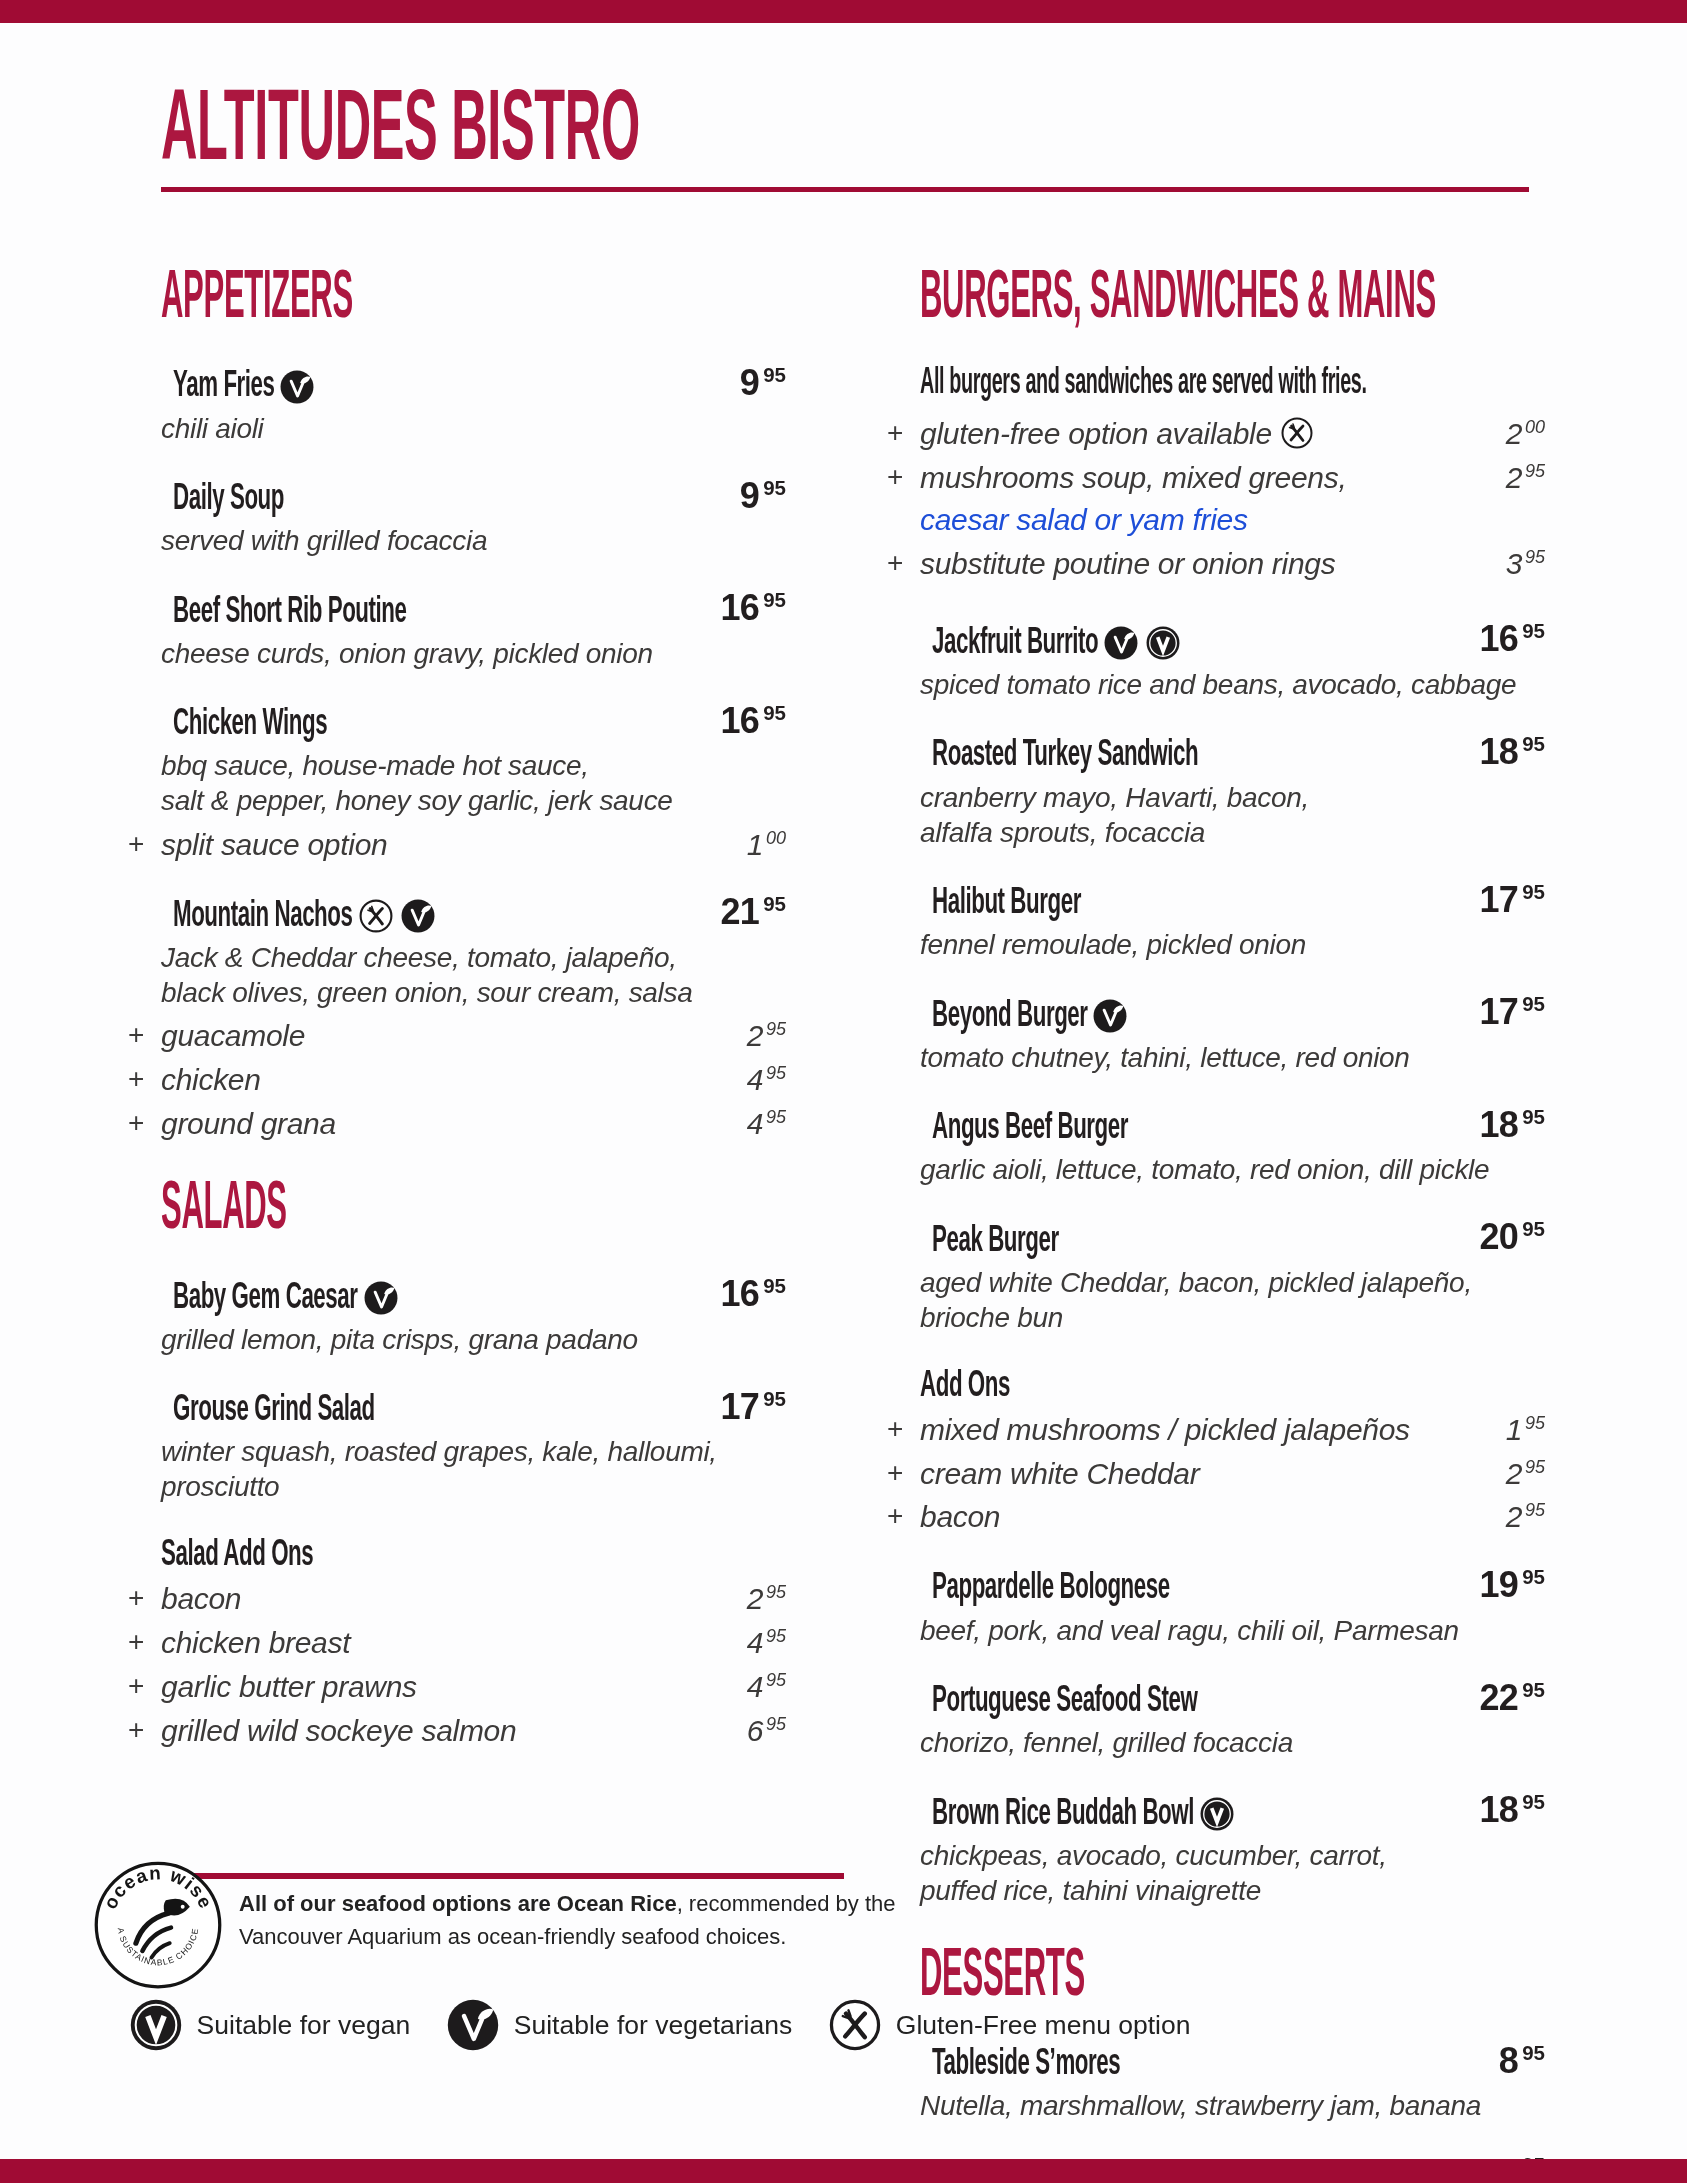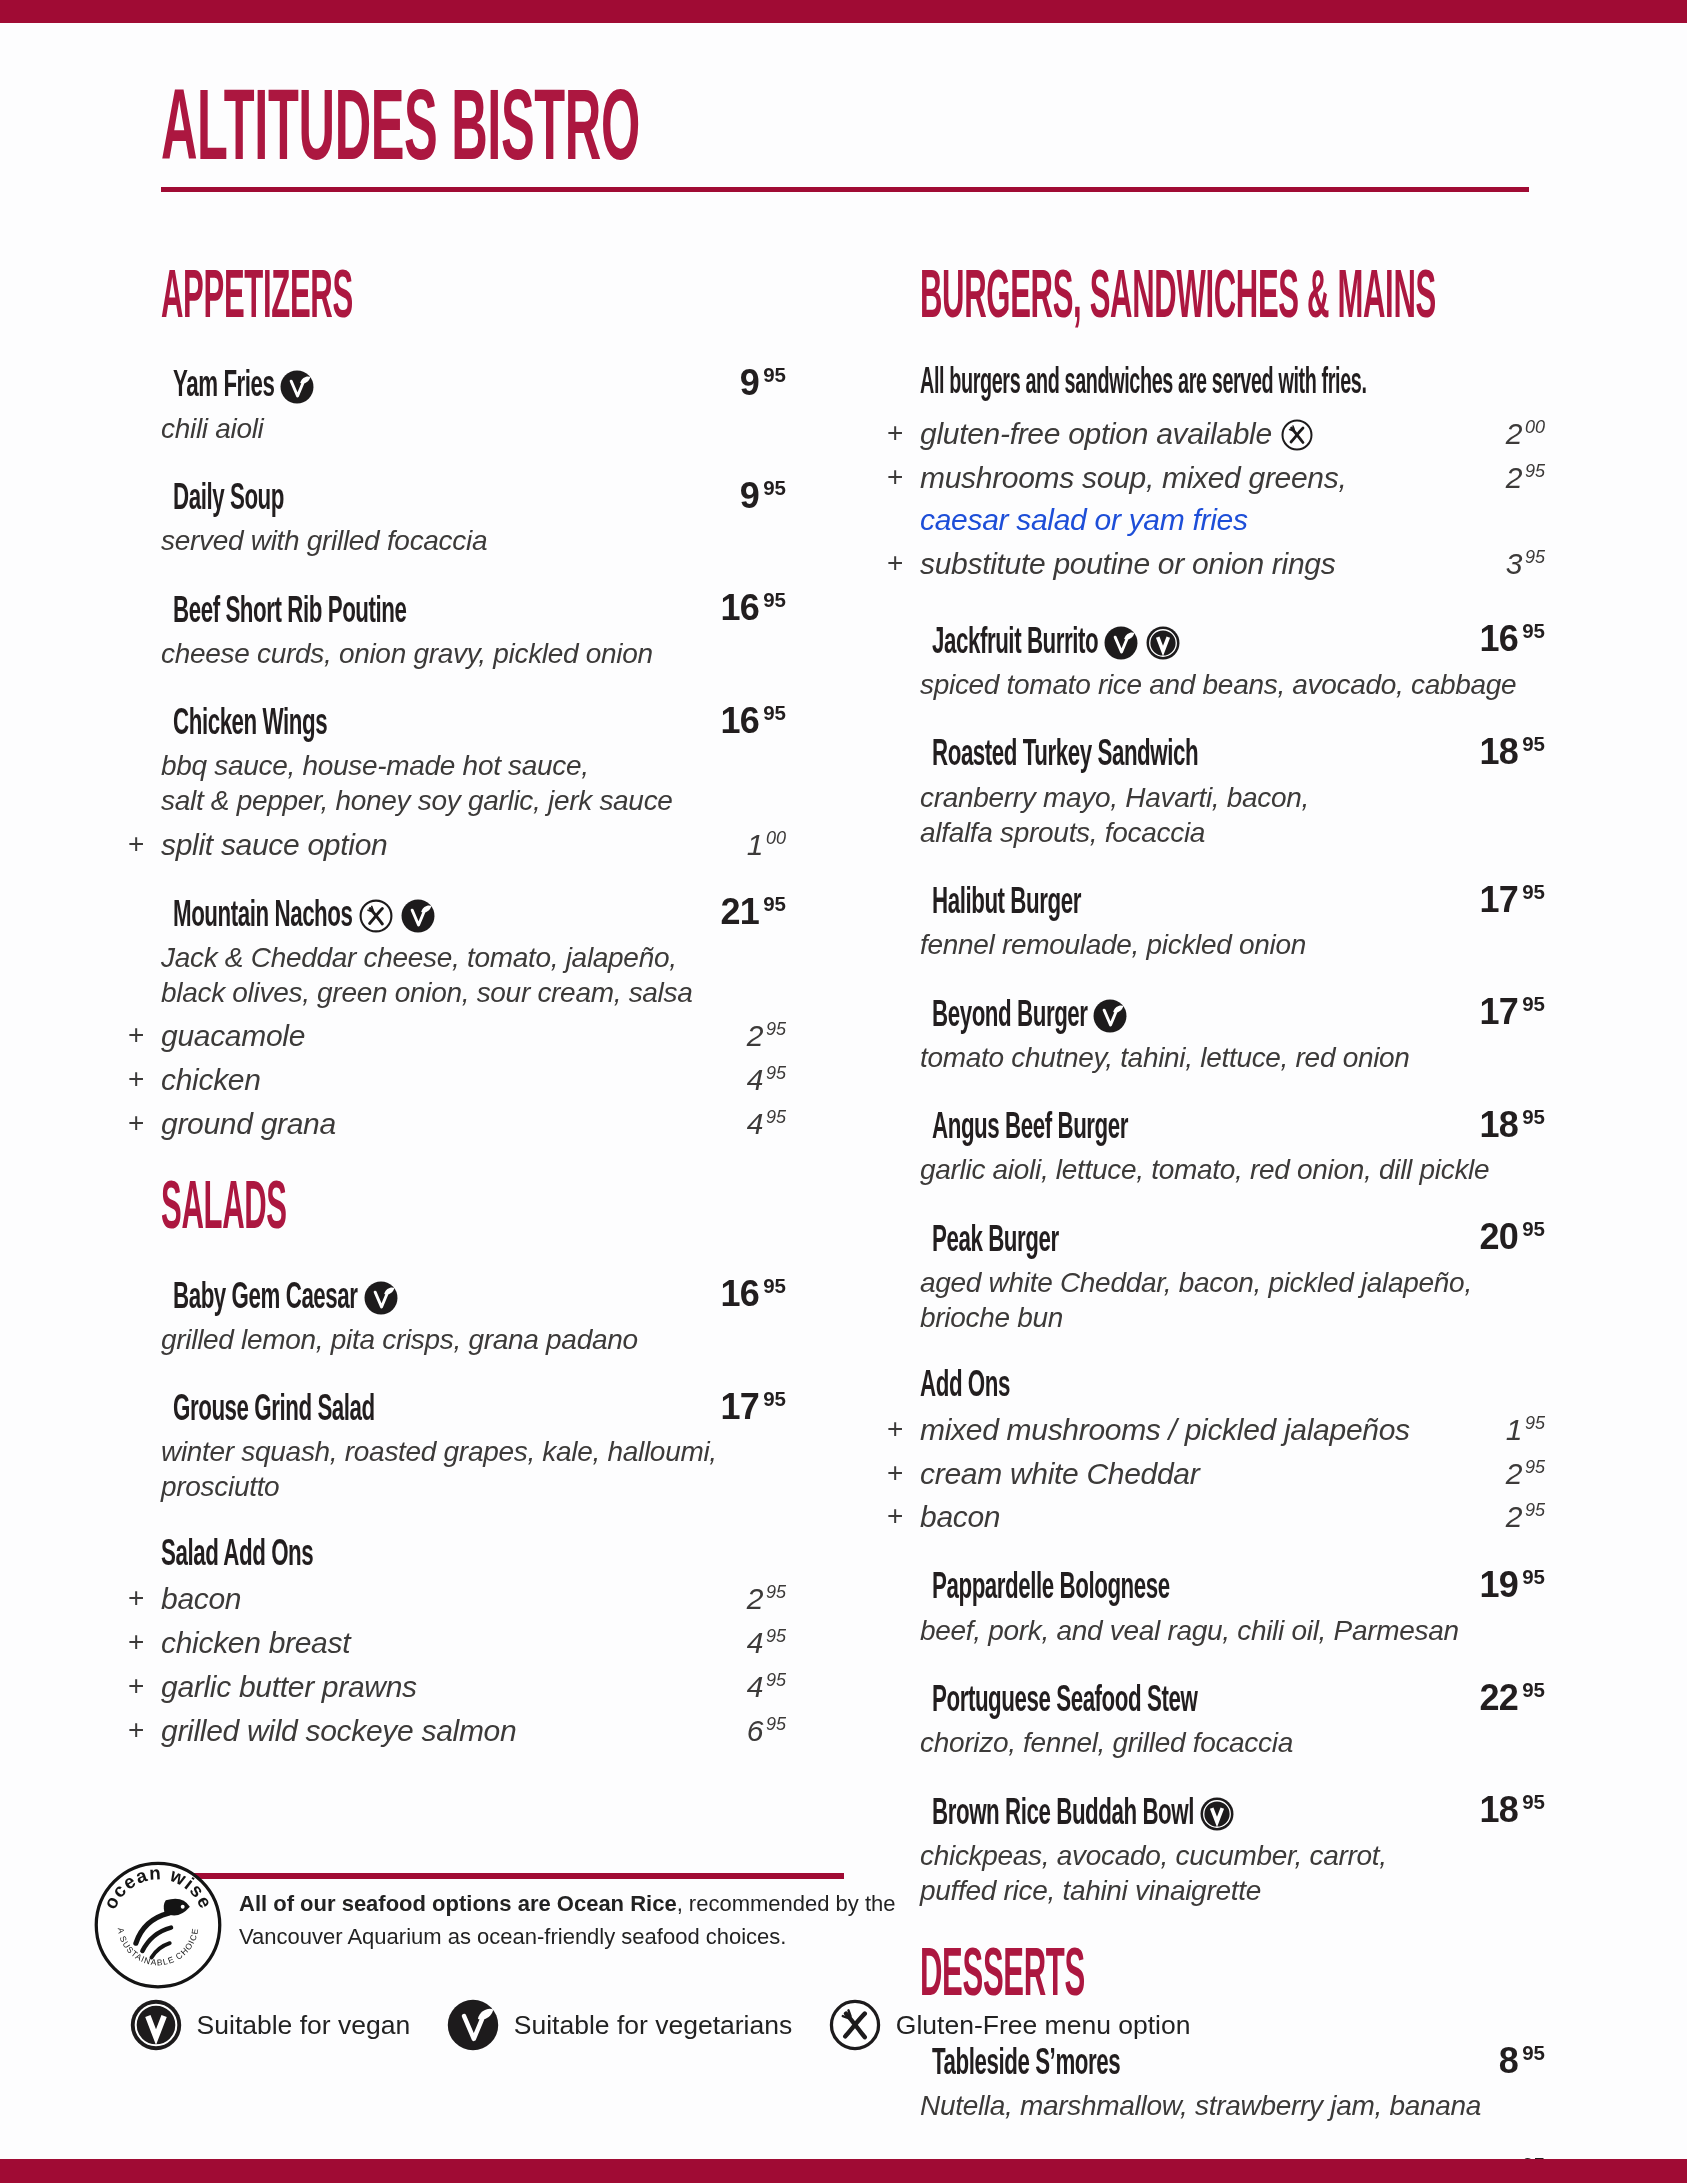--- a/index.html
+++ b/index.html
@@ -33,21 +33,21 @@
   .price{margin-left:auto;font-size:36px;font-weight:bold;letter-spacing:-0.7px;white-space:nowrap;}
   .price sup{font-size:20.5px;margin-left:4px;letter-spacing:0;}
   .item-desc{margin-top:6.6px;}
   .desc-line{font-style:italic;font-size:28px;line-height:1.25;color:#3c3a39;letter-spacing:-0.3px;}
 
   .subhead{font-size:36px;font-weight:bold;margin:4px 0 5.3px 0;line-height:1.1;}
 
   .addon-row{position:relative;display:flex;align-items:baseline;margin-top:9.3px;
              font-style:italic;font-size:30px;color:#3c3a39;line-height:1.15;}
   .plus{position:absolute;left:-33px;top:0;font-style:normal;font-size:28px;color:#3c3a39;}
-  .addon-label{letter-spacing:-0.3px;display:inline-flex;align-items:flex-end;gap:9.3px;}
+  .addon-label{letter-spacing:-0.3px;display:inline-flex;align-items:flex-start;gap:9.3px;}
   .addon-label .mi svg{width:32px;height:32px;}
   .addon-cont{font-style:italic;font-size:30px;color:#1d4ed8;line-height:1.15;margin-top:8px;letter-spacing:-0.3px;}
   .addon-price{margin-left:auto;font-style:italic;white-space:nowrap;}
   .addon-price sup{font-size:18px;margin-left:2.6px;}
 
   .foot-rule{position:absolute;left:139px;top:1873px;width:705px;height:6px;background:#a00b34;}
   .ow-seal{position:absolute;left:93px;top:1860px;width:130px;height:130px;}
   .ow-seal svg{width:100%;height:100%;display:block;}
   .ow-note{position:absolute;left:239px;top:1887px;width:662px;font-size:22px;line-height:1.5;color:#222;}
   .legend{position:absolute;left:130px;top:1999px;display:flex;align-items:center;gap:37px;}

